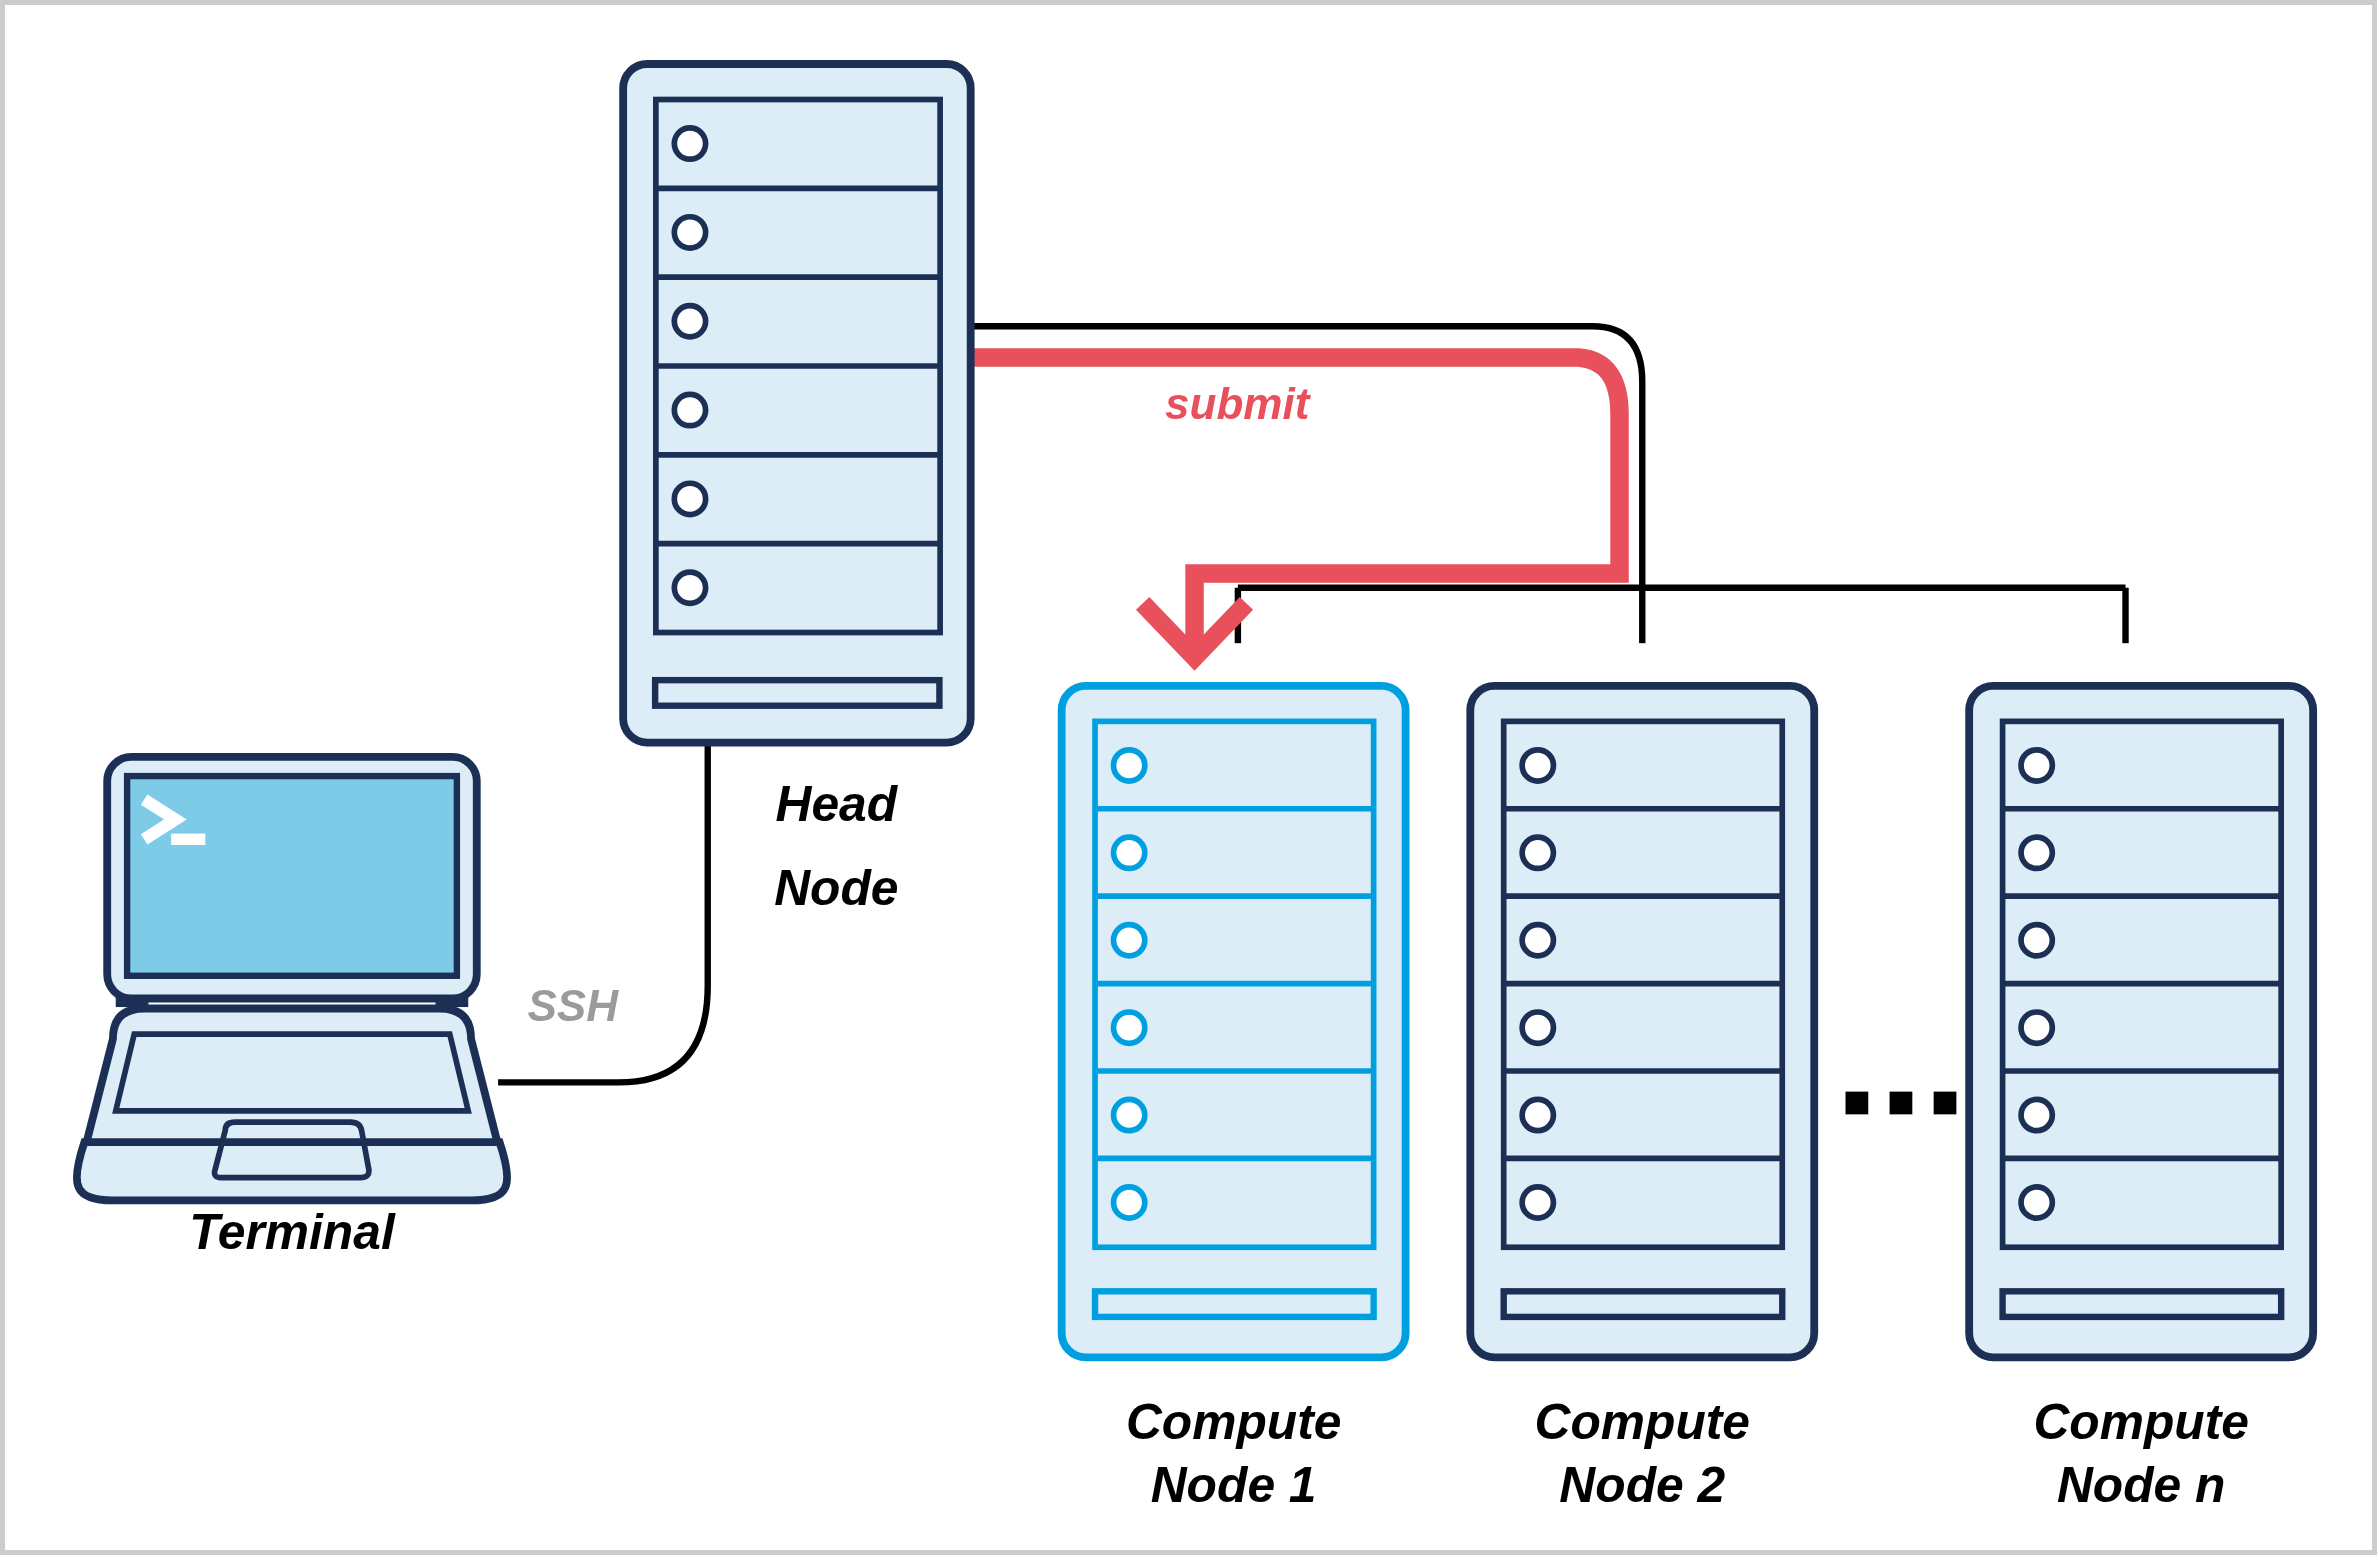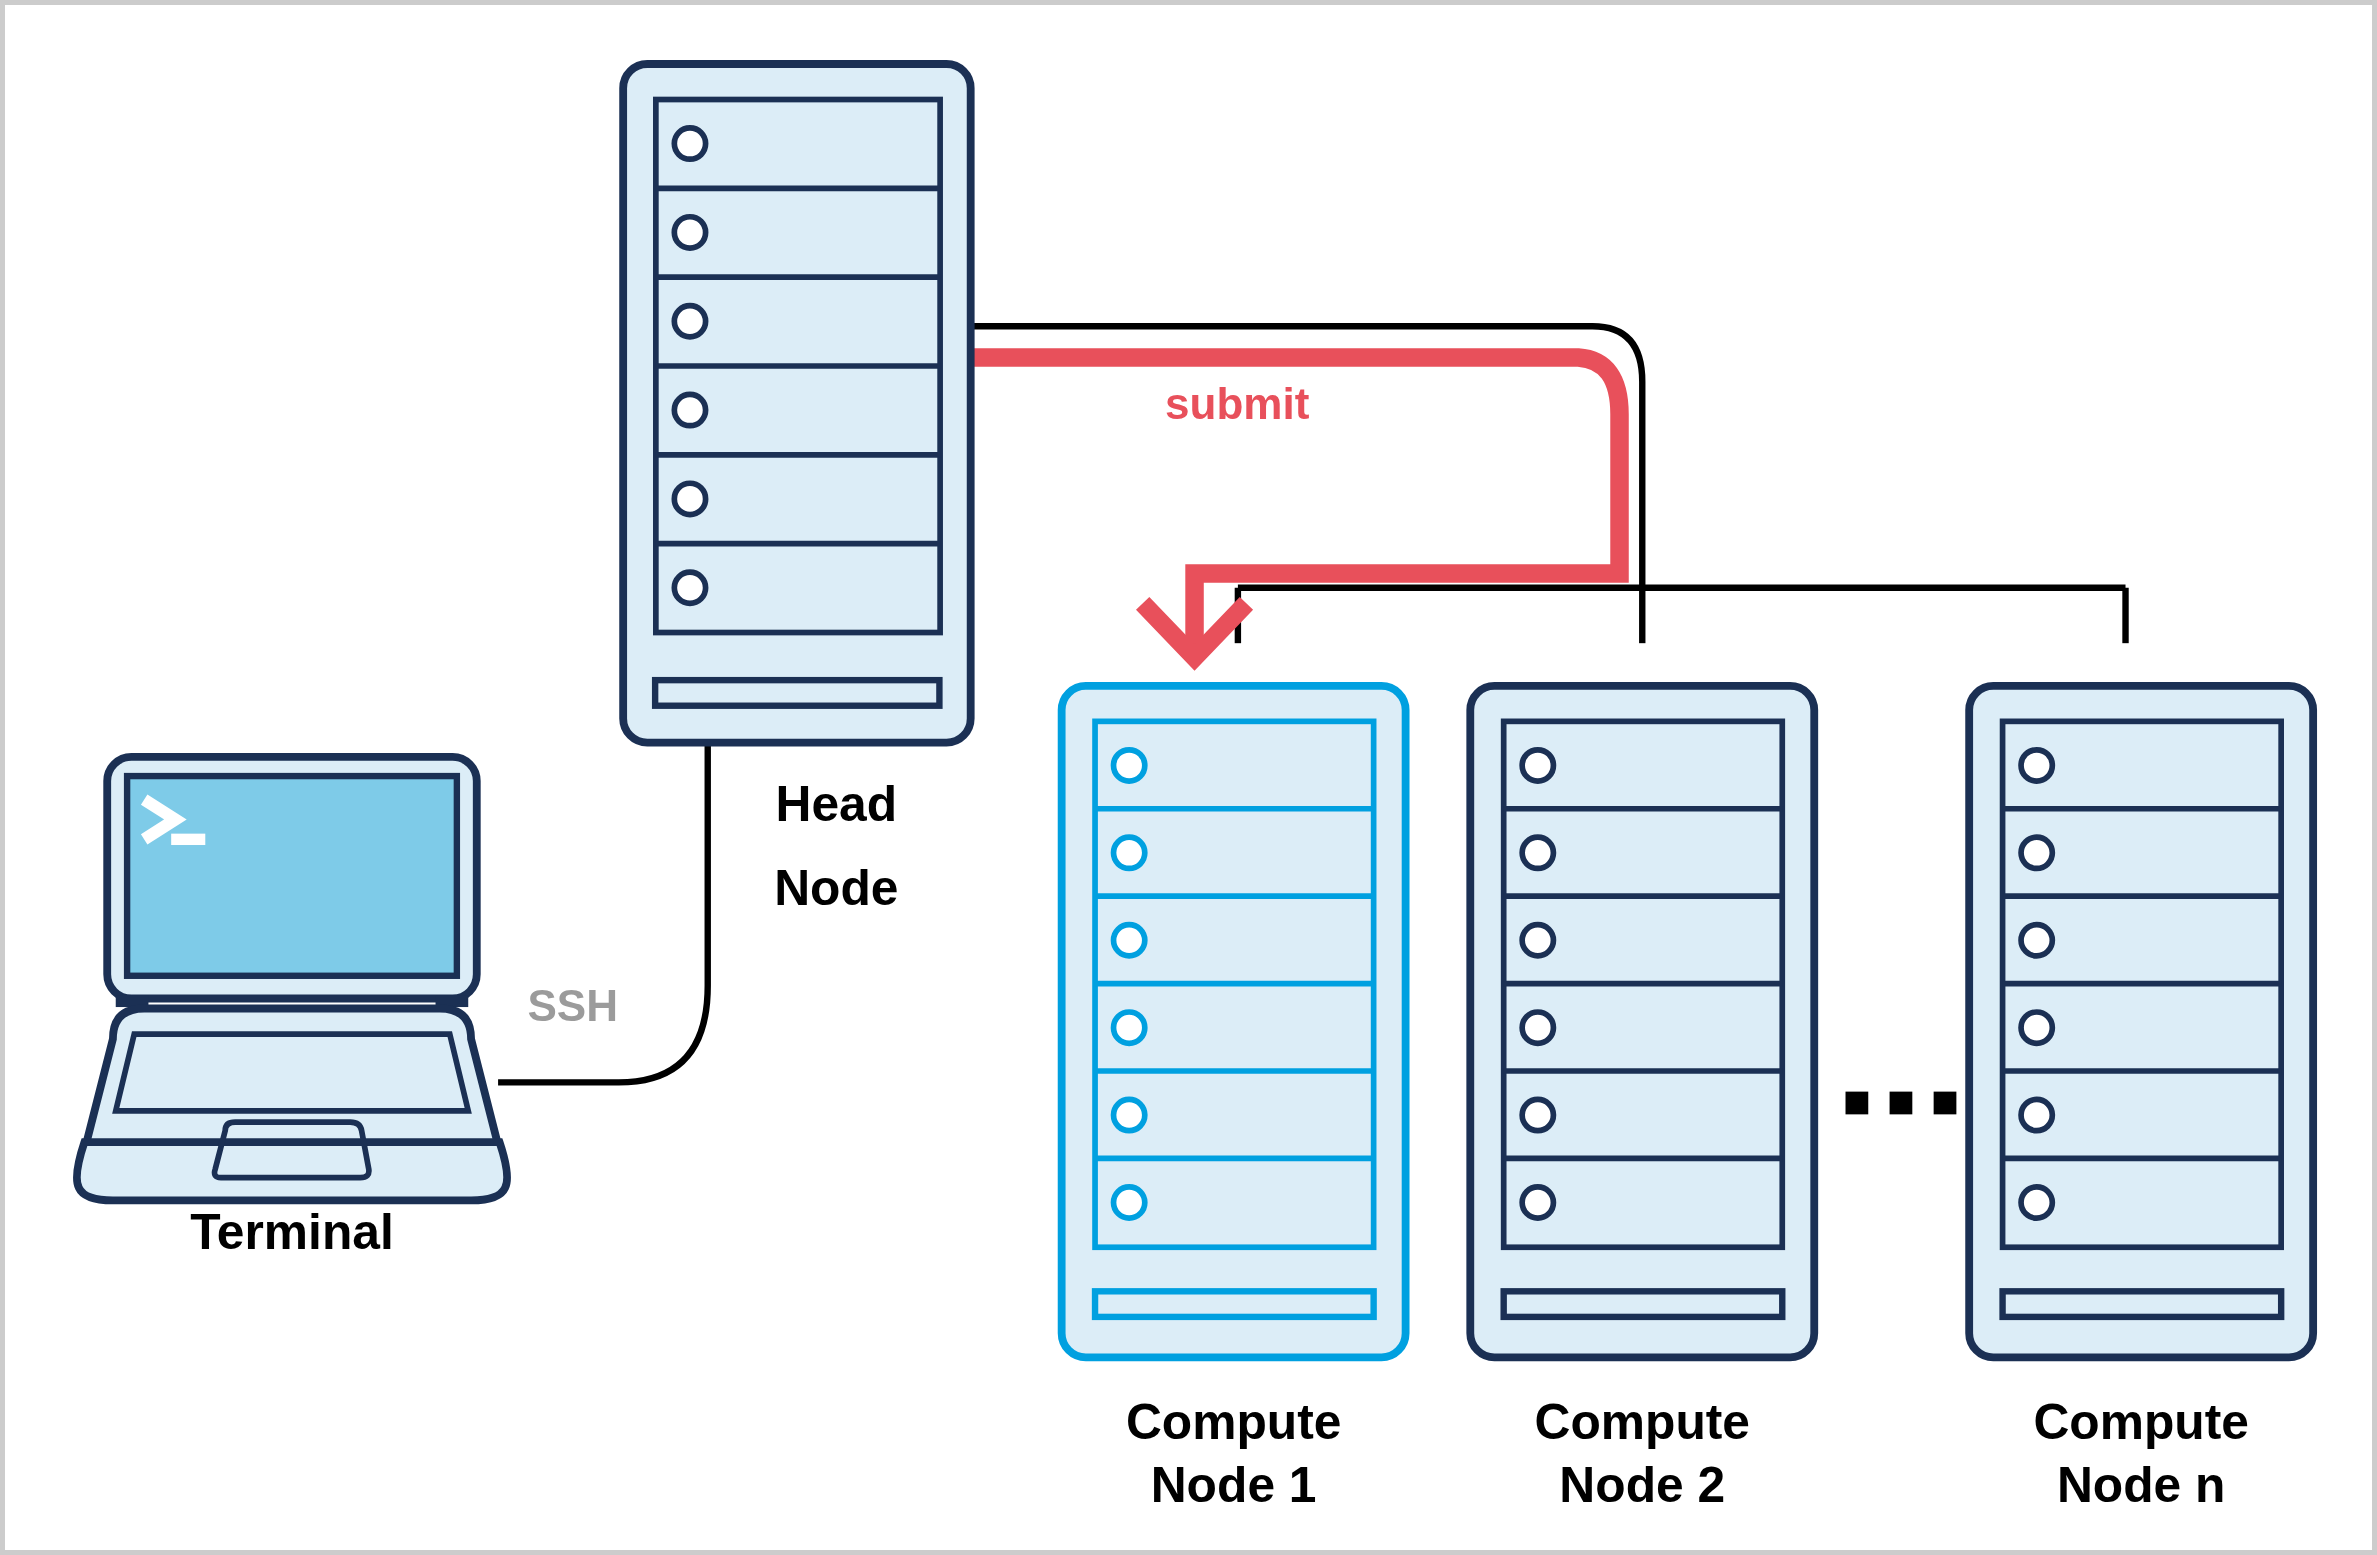--- a/index.html
+++ b/index.html
@@ -12,20 +12,21 @@
     font-family: "Liberation Sans", "DejaVu Sans", sans-serif;
   }
   #canvas-wrap {
     position: relative;
     width: 2377px;
     height: 1555px;
     background: #ffffff;
     box-sizing: border-box;
     border: 5px solid #cccccc;
     overflow: hidden;
+    font-style: italic;
   }
   #diagram-svg {
     position: absolute;
     left: 0;
     top: 0;
     width: 100%;
     height: 100%;
     display: block;
   }
   .label-text {

